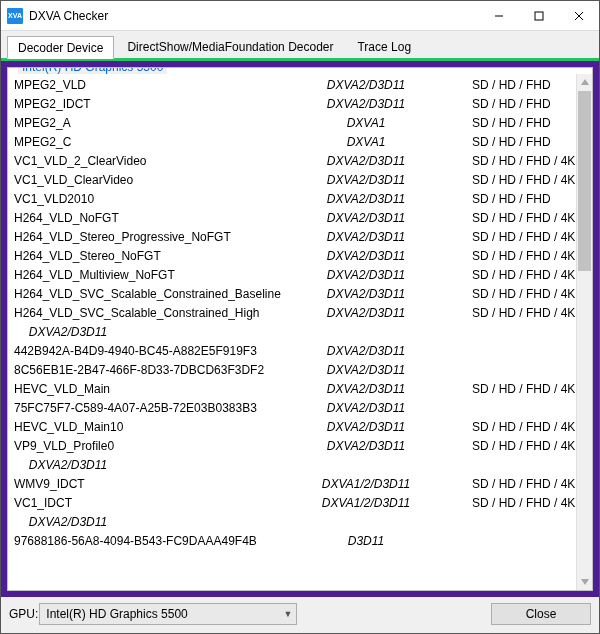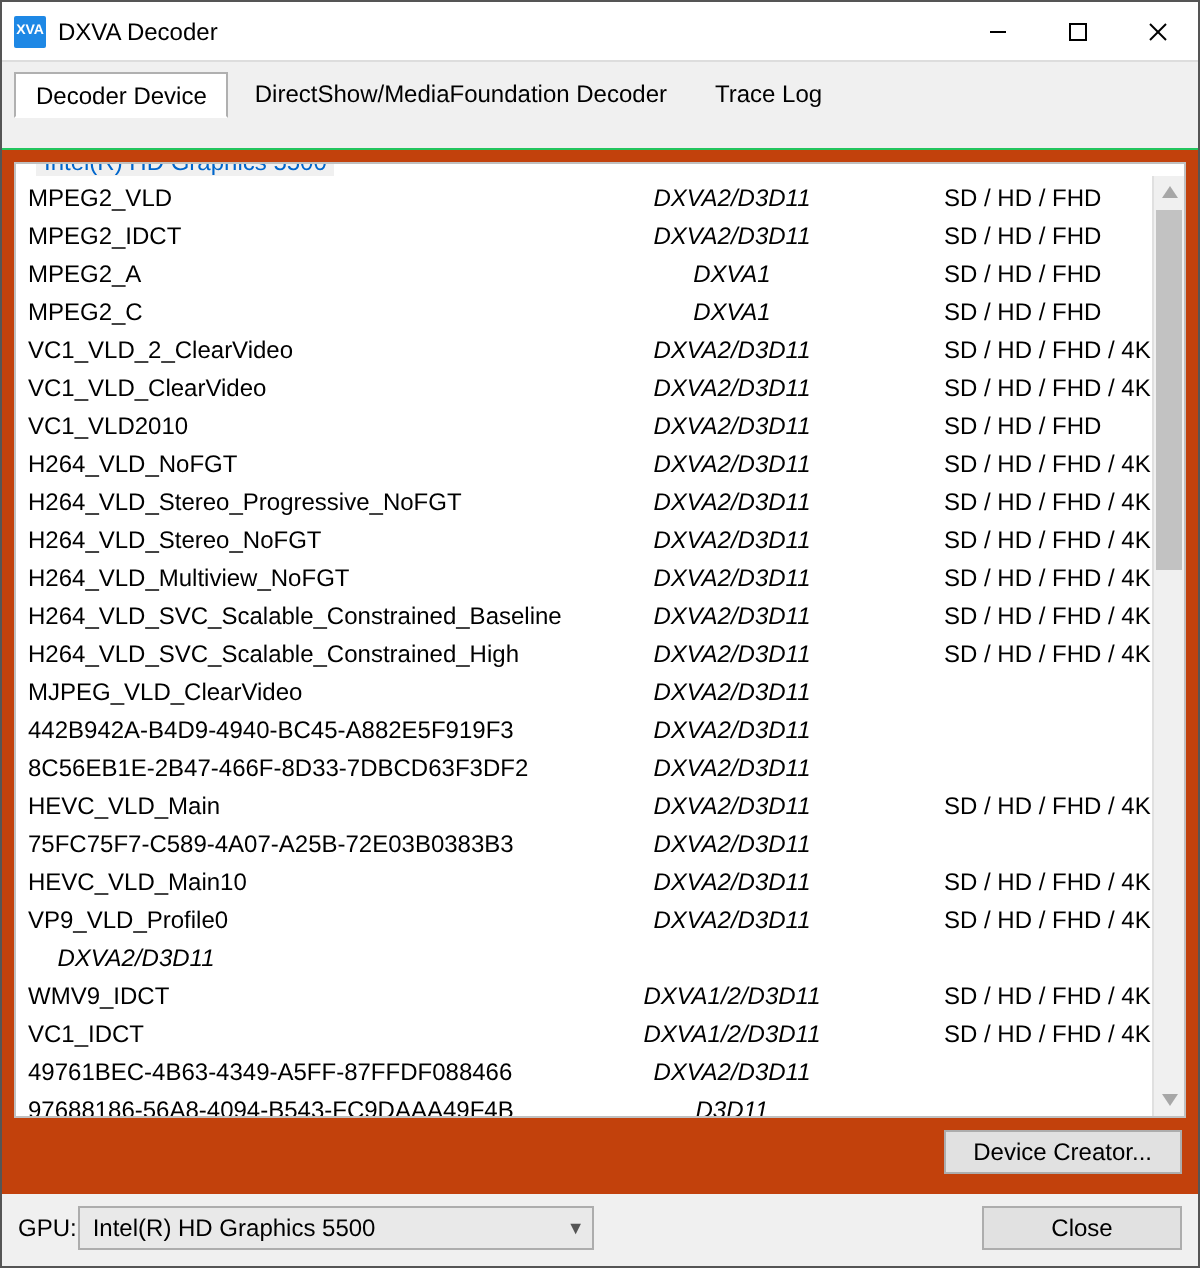--- a/index.html
+++ b/index.html
@@ -19,34 +19,34 @@
   }
   .titlebar .title { font-size: 12px; flex: 1; }
   .ctrls { display: flex; }
   .ctrl {
     width: 40px; height: 30px; display: flex; align-items: center;
     justify-content: center; font-size: 11px; color: #333;
   }
   .ctrl svg { display:block; }
 
   .tabbar {
-    display: flex; background: #f0f0f0; padding: 4px 6px 16px 6px;
-    font-size: 12px; border-bottom: 1px solid #22c55e;
+    display: flex; background: #f0f0f0; padding: 4px 6px 0 6px;
+    font-size: 12px; border-bottom: 3px solid #22c55e;
   }
   .tab {
     padding: 4px 10px 3px; border: 1px solid transparent;
     border-bottom: none; margin-right: 2px; color: #000;
   }
   .tab.active {
     background: #fff; border: 1px solid #b0b0b0; border-bottom: 1px solid #fff;
     position: relative; top: 1px;
   }
 
   .body {
-    flex: 1; background: #c2410c; padding: 6px; display: flex;
+    flex: 1; background: #4c1d95; padding: 6px; display: flex;
     flex-direction: column; overflow: hidden;
   }
   .groupbox {
     border: 1px solid #c0c0c0; background: #fff; flex: 1; position: relative;
     display:flex; flex-direction:column; overflow:hidden;
   }
   .group-title {
     position: absolute; top: -8px; left: 10px; background: #f0f0f0;
     padding: 0 4px; font-size: 12px; color: #0066cc;
   }
@@ -87,21 +87,21 @@
   .combo .arrow{font-size:9px;color:#555;}
   .spacer{flex:1;}
 </style>
 </head>
 <body>
 
 <div class="window">
 
   <div class="titlebar">
     <div class="icon">XVA</div>
-    <div class="title">DXVA Decoder</div>
+    <div class="title">DXVA Checker</div>
     <div class="ctrls">
       <div class="ctrl">
         <svg width="10" height="10">
             <line x1="1" y1="5" x2="9" y2="5" stroke="#000" stroke-width="1"></line>
           </svg>
       </div>
       <div class="ctrl">
         <svg width="10" height="10">
             <rect x="1" y="1" width="8" height="8" fill="none" stroke="#000" stroke-width="1"></rect>
           </svg>
@@ -185,21 +185,20 @@
               <div class="c1">H264_VLD_SVC_Scalable_Constrained_Baseline</div>
               <div class="c2">DXVA2/D3D11</div>
               <div class="c3">SD / HD / FHD / 4K</div>
             </div>
             <div class="row">
               <div class="c1">H264_VLD_SVC_Scalable_Constrained_High</div>
               <div class="c2">DXVA2/D3D11</div>
               <div class="c3">SD / HD / FHD / 4K</div>
             </div>
             <div class="row">
-              <div class="c1">MJPEG_VLD_ClearVideo</div>
               <div class="c2">DXVA2/D3D11</div>
               <div class="c3"></div>
             </div>
             <div class="row">
               <div class="c1">442B942A-B4D9-4940-BC45-A882E5F919F3</div>
               <div class="c2">DXVA2/D3D11</div>
               <div class="c3"></div>
             </div>
             <div class="row">
               <div class="c1">8C56EB1E-2B47-466F-8D33-7DBCD63F3DF2</div>
@@ -234,21 +233,20 @@
               <div class="c1">WMV9_IDCT</div>
               <div class="c2">DXVA1/2/D3D11</div>
               <div class="c3">SD / HD / FHD / 4K</div>
             </div>
             <div class="row">
               <div class="c1">VC1_IDCT</div>
               <div class="c2">DXVA1/2/D3D11</div>
               <div class="c3">SD / HD / FHD / 4K</div>
             </div>
             <div class="row">
-              <div class="c1">49761BEC-4B63-4349-A5FF-87FFDF088466</div>
               <div class="c2">DXVA2/D3D11</div>
               <div class="c3"></div>
             </div>
             <div class="row">
               <div class="c1">97688186-56A8-4094-B543-FC9DAAA49F4B</div>
               <div class="c2">D3D11</div>
               <div class="c3"></div>
             </div>
           </div>
         <div class="scrollbar">
@@ -261,23 +259,20 @@
           <div class="track"></div>
           <div class="sbtn">
             <svg width="8" height="6">
                 <polygon points="0,0 8,0 4,6" fill="#606060"></polygon>
               </svg>
           </div>
         </div>
       </div>
     </div>
 
-    <div class="belowbox">
-      <div class="btn">Device Creator...</div>
-    </div>
   </div>
 
   <div class="footer">
     <span class="lbl">GPU:</span>
     <div class="combo">
       <span>Intel(R) HD Graphics 5500</span>
       <span class="arrow">▼</span>
     </div>
     <div class="spacer"></div>
     <div class="btn">Close</div>

